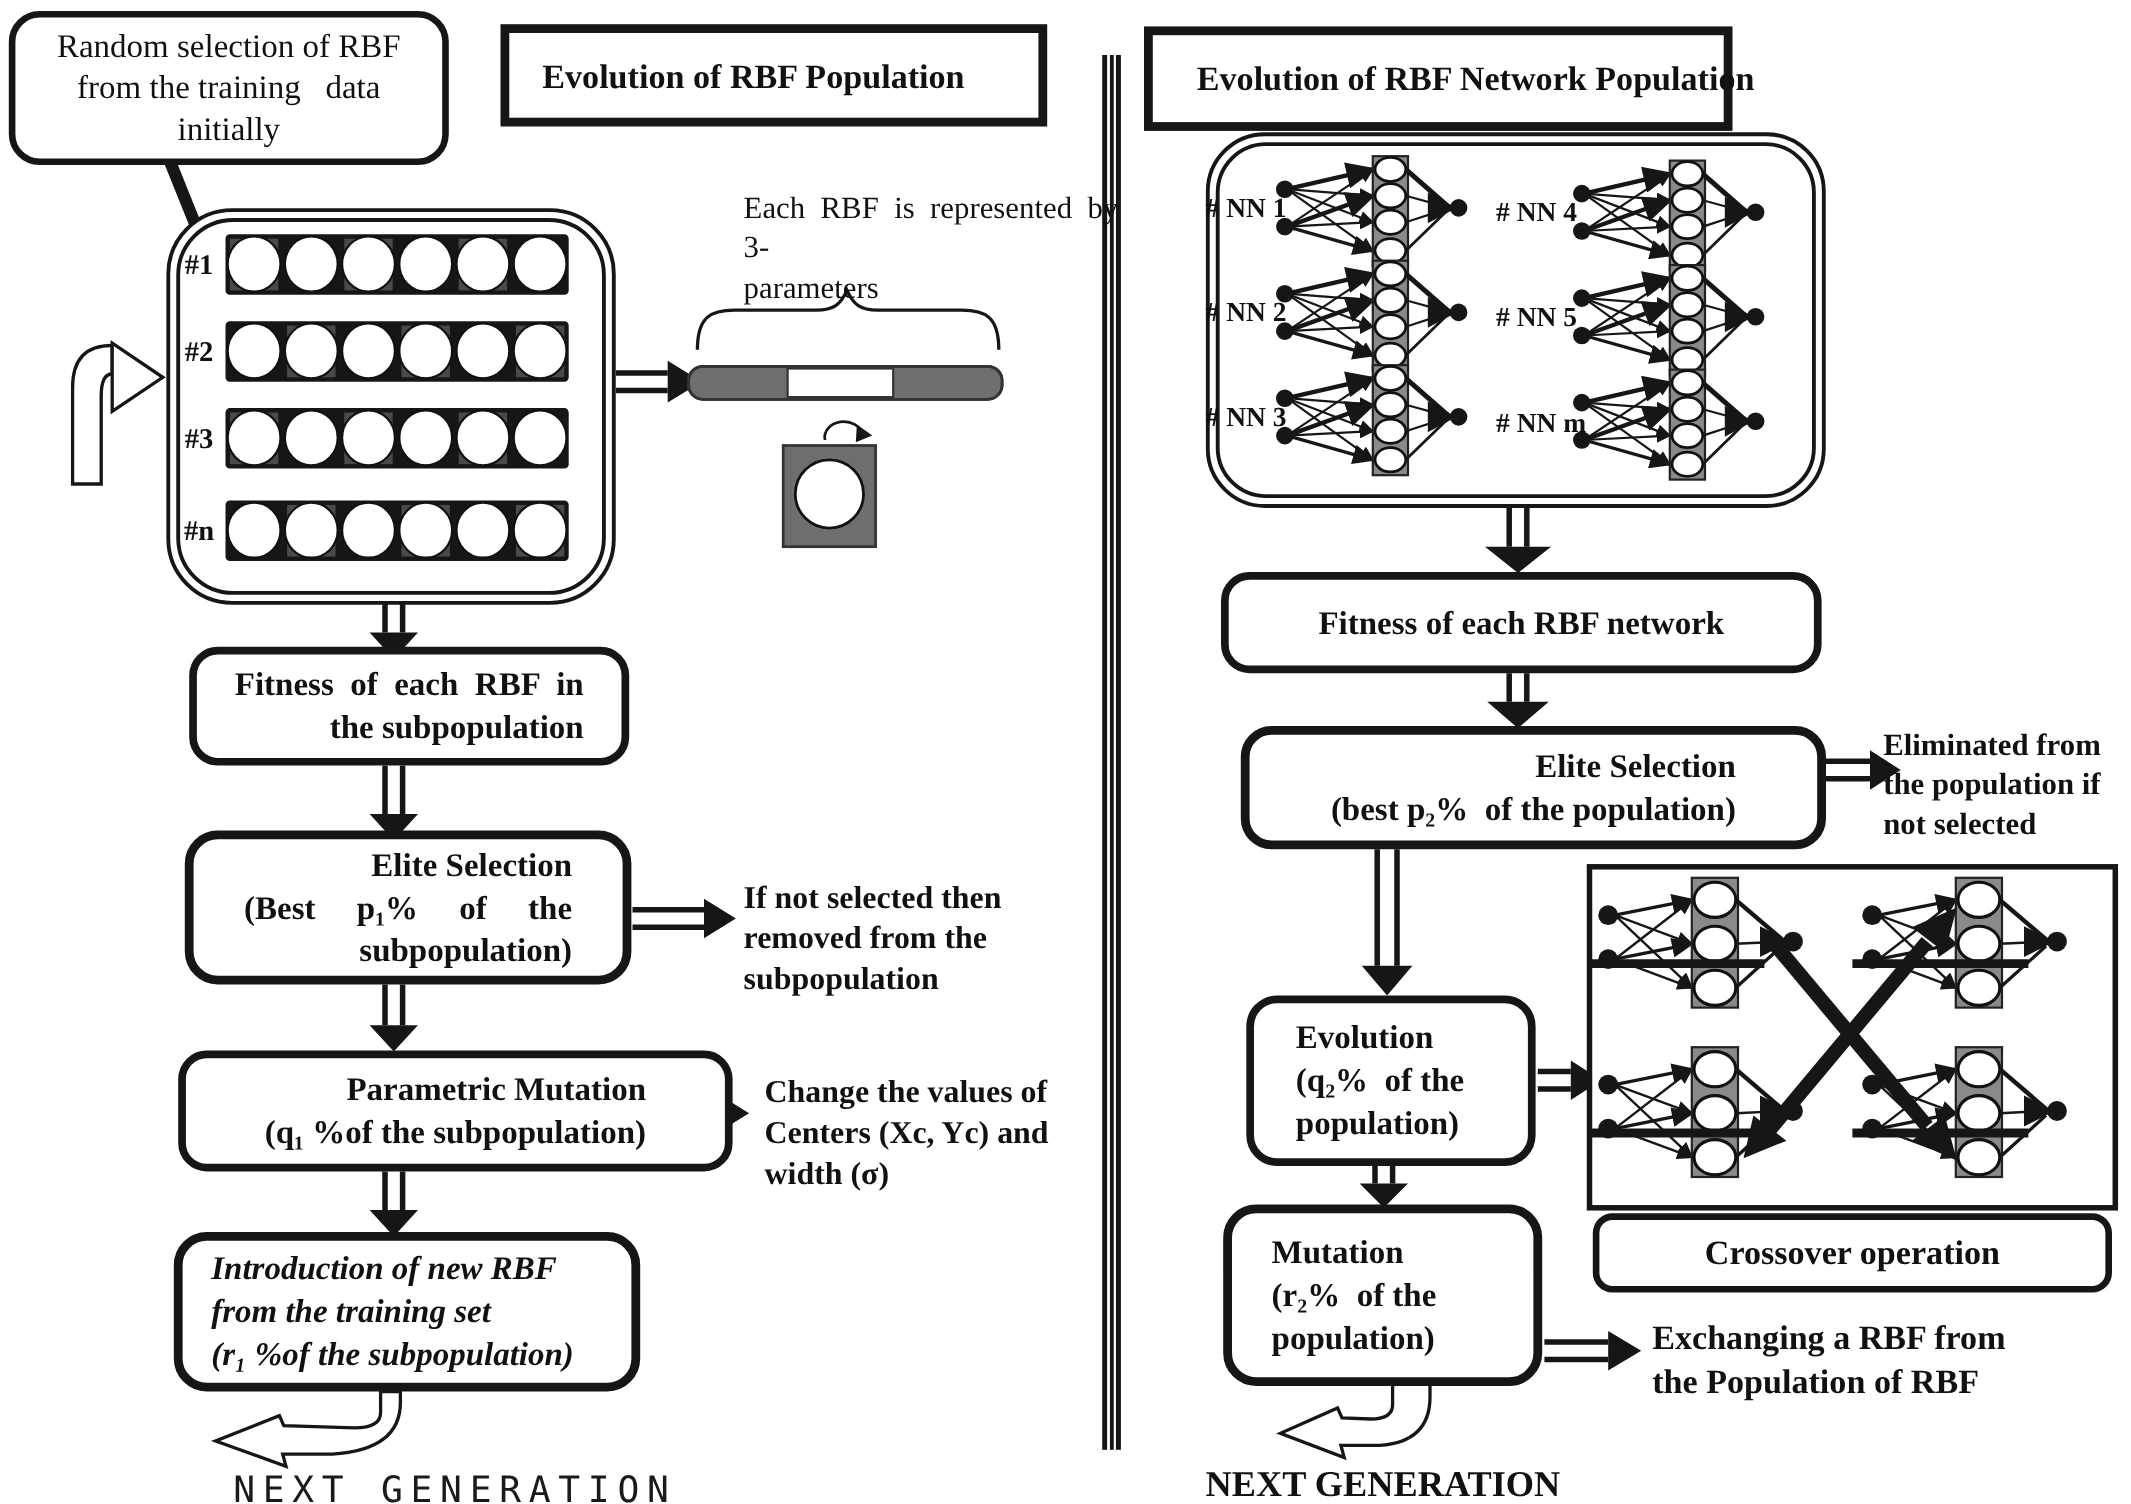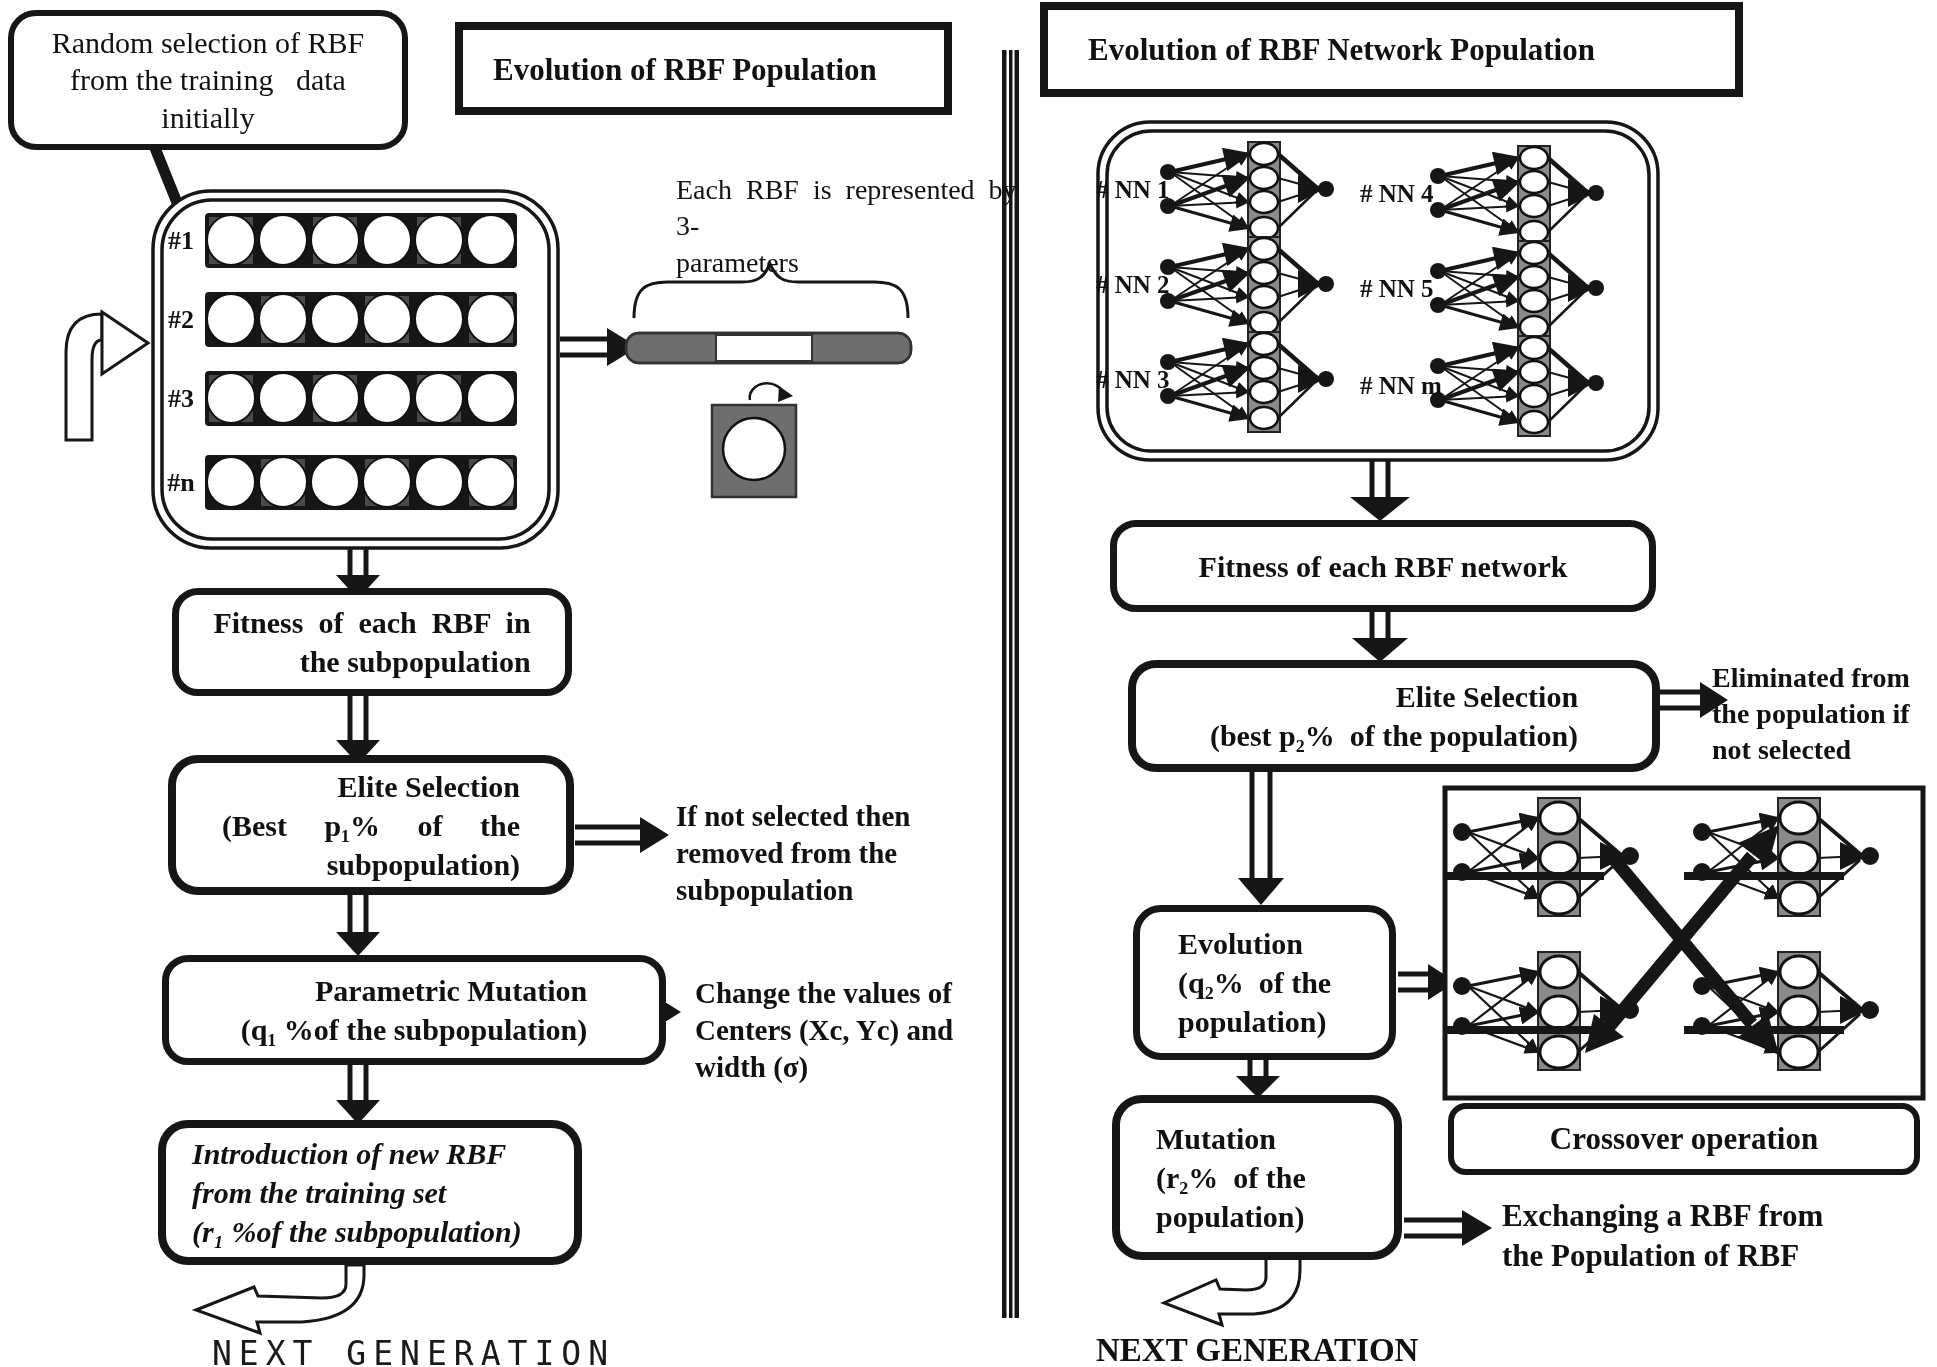--- a/index.html
+++ b/index.html
@@ -274,21 +274,21 @@
   <div class="side" style="left:695px;top:975px;width:320px;font-size:29px;">Change the values of
 Centers (Xc, Yc) and
 width (σ)</div>
 
   <div class="bx left" style="left:158px;top:1120px;width:424px;height:145px;font-size:30px;border-width:8px;border-radius:30px;padding-left:26px;font-style:italic;">Introduction of new RBF
 from the training set
 (r₁ %of the subpopulation)</div>
 
   <div class="nextgen-l" style="left:212px;top:1334px;">NEXT GENERATION</div>
 
-  <div class="hdr" style="left:1040px;top:2px;width:703px;height:95px;padding-left:40px;">Evolution of RBF Network Population</div>
+  <div class="hdr" style="left:1040px;top:24px;width:535px;height:95px;padding-left:40px;">Evolution of RBF Network Population</div>
 
   <div class="nnlab" style="left:1096px;top:176px;"># NN 1</div>
   <div class="nnlab" style="left:1096px;top:271px;"># NN 2</div>
   <div class="nnlab" style="left:1096px;top:366px;"># NN 3</div>
   <div class="nnlab" style="left:1360px;top:180px;"># NN 4</div>
   <div class="nnlab" style="left:1360px;top:275px;"># NN 5</div>
   <div class="nnlab" style="left:1360px;top:372px;"># NN m</div>
 
   <div class="bx" style="left:1110px;top:520px;width:546px;height:92px;font-size:30px;">Fitness of each RBF network</div>
 

